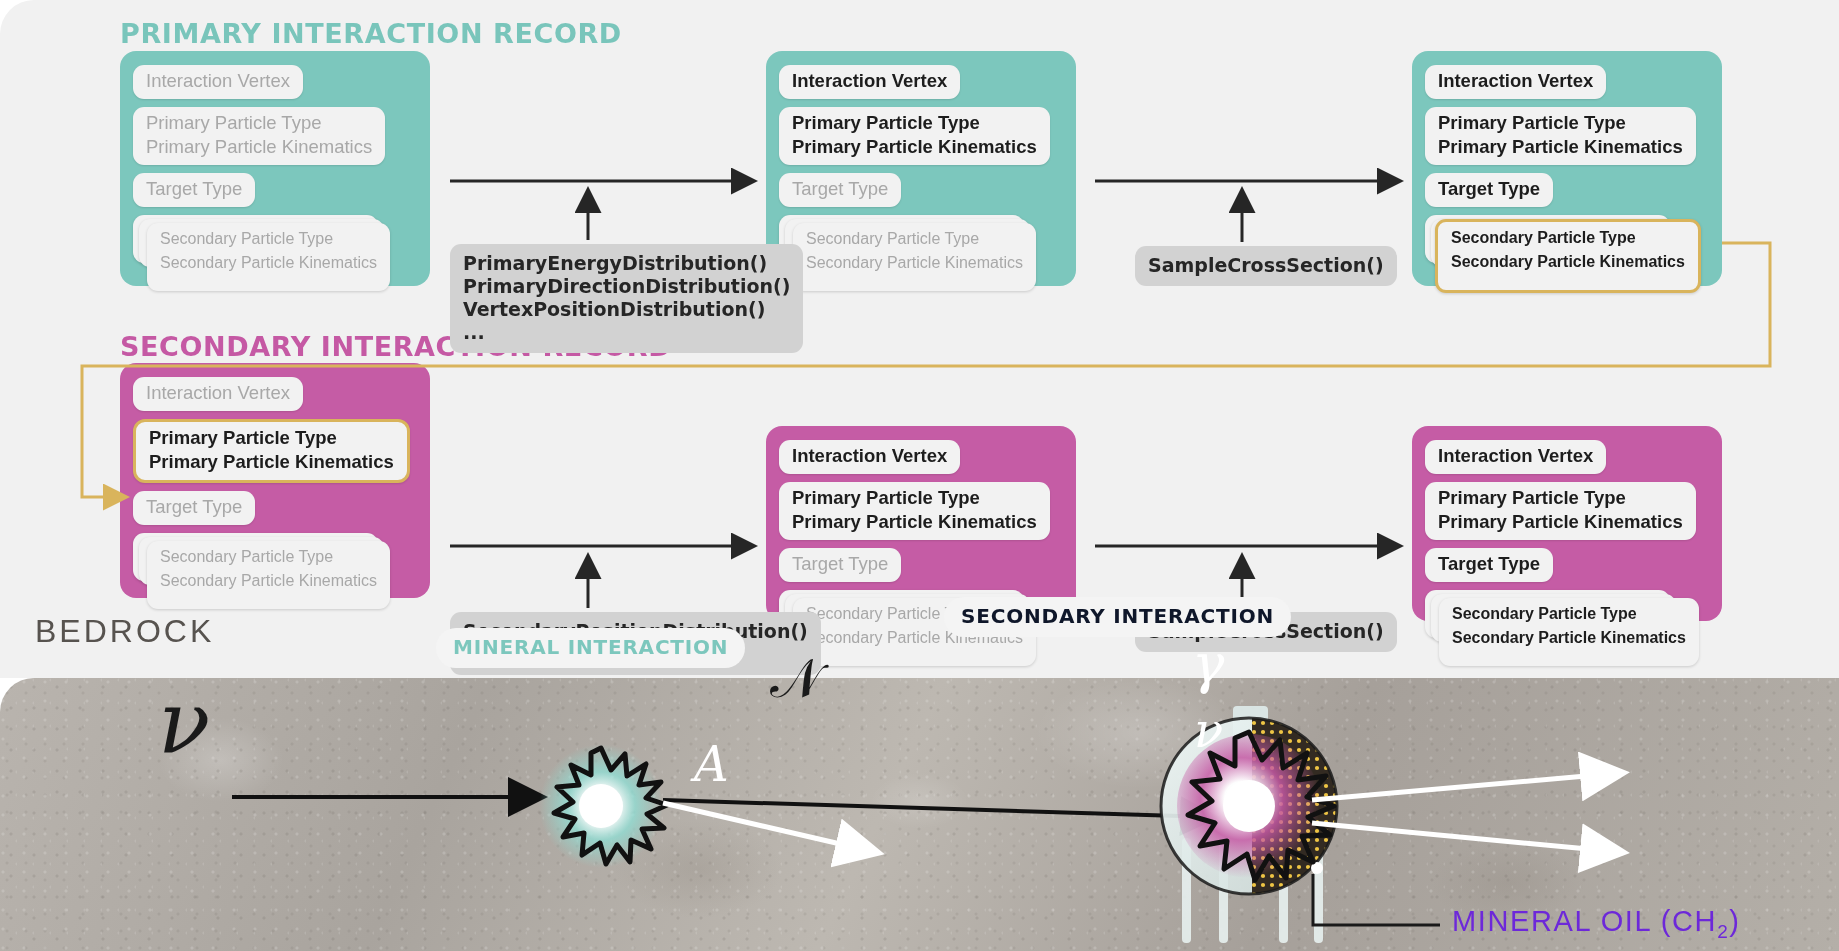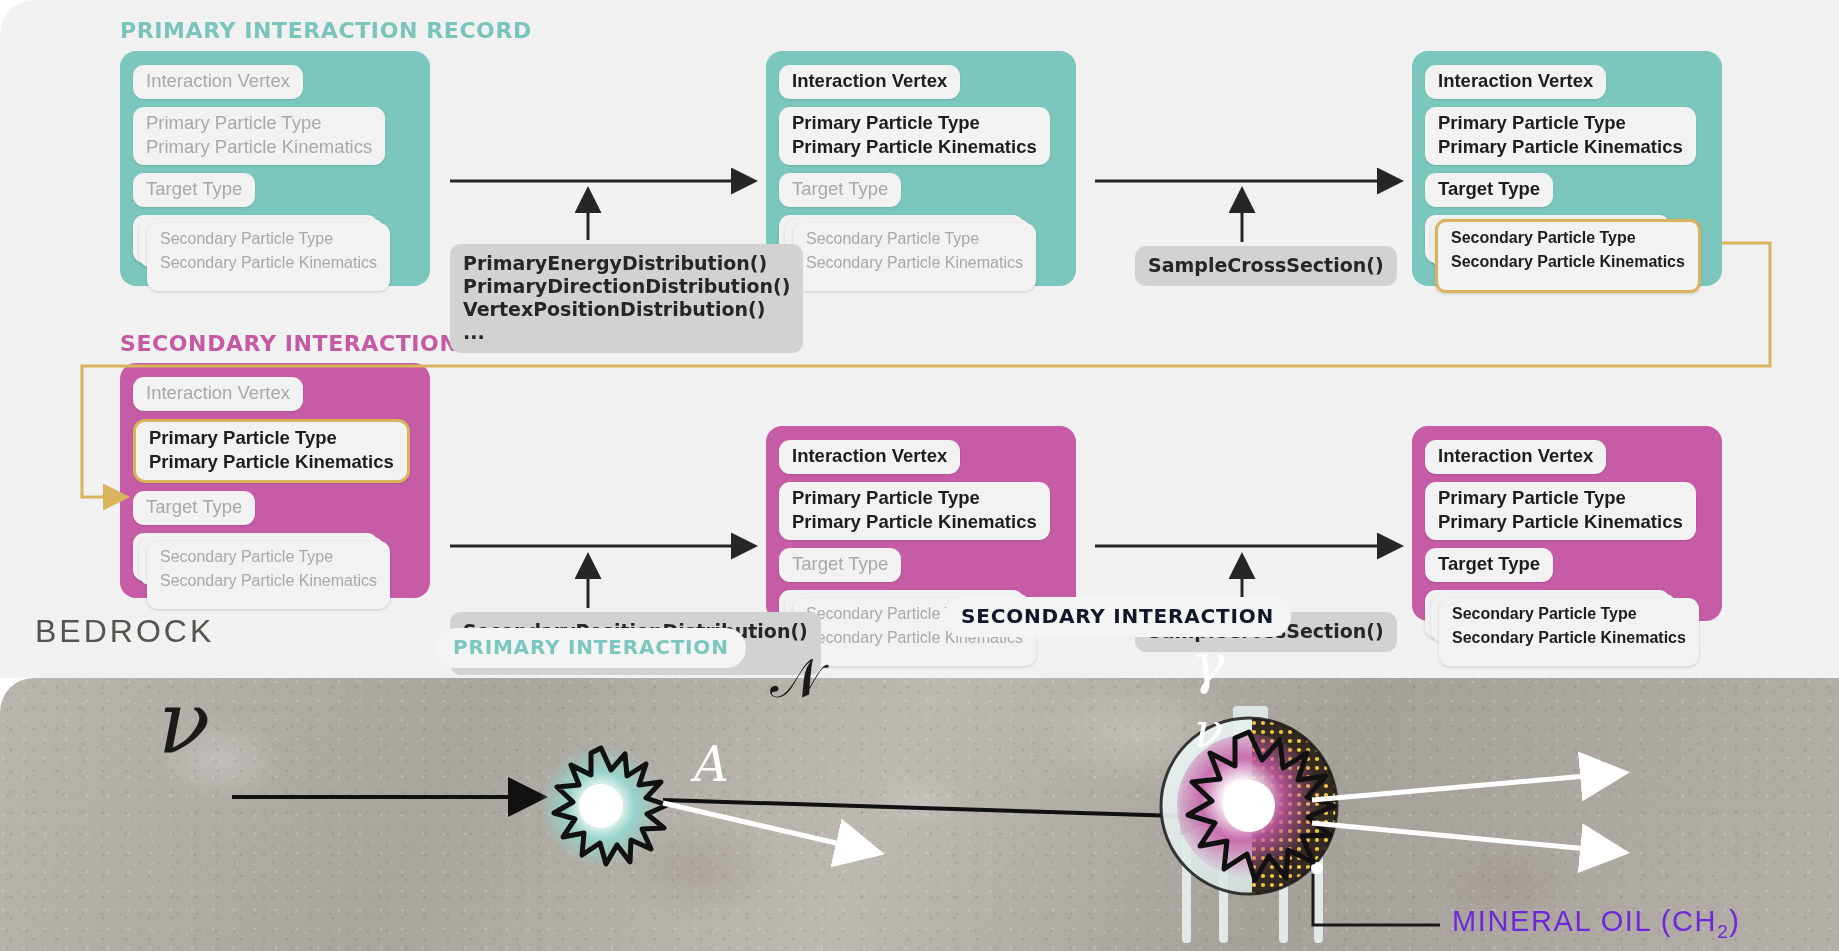--- a/index.html
+++ b/index.html
@@ -9,21 +9,21 @@
     font-family:"Liberation Sans", sans-serif;
   }
 
   
   #top-panel{
     position:absolute; left:0; top:0; width:1839px; height:678px;
     background:#f1f1f1; border-radius:34px 0 0 0;
   }
 
   .row-title{
-    position:absolute; font-size:22px; font-weight:bold; letter-spacing:.6px;
+    position:absolute; font-size:27px; font-weight:bold; letter-spacing:.6px;
     font-family:"DejaVu Sans", sans-serif;
   }
   #title-primary{ left:120px; top:18px; color:#79c5bb; }
   #title-secondary{ left:120px; top:331px; color:#c559a4; }
 
   
   .card{
     position:absolute; border-radius:16px; padding:14px 13px 13px 13px;
   }
   .card.teal{ background:#7cc7bd; }
@@ -329,21 +329,21 @@
   <circle cx="1249" cy="806" r="72" fill="url(#glowMag)"></circle>
   <path d="M1249,732 l13,28 18,-20 3,28 24,-15 -9,27 28,-4 -19,21 27,9 -26,11 22,18 -28,1 11,26 -25,-12 -2,28 -17,-22 -14,24 -8,-26 -23,15 3,-28 -27,5 15,-23 -27,-8 24,-14 -20,-19 28,-3 -10,-26 25,13 0,-28 z" fill="none" stroke="#111111" stroke-width="5" stroke-linejoin="round"></path>
   <circle cx="1249" cy="806" r="26" fill="#ffffff"></circle>
 
   <line x1="1312" y1="800" x2="1620" y2="773" stroke="#ffffff" stroke-width="5" marker-end="url(#ahw)"></line>
   <line x1="1312" y1="823" x2="1620" y2="852" stroke="#ffffff" stroke-width="5" marker-end="url(#ahw)"></line>
 
   <path d="M1313,874 L1313,925 L1440,925" fill="none" stroke="#1a1a1a" stroke-width="3"></path>
 </svg>
 
-<div class="pill" id="pill-primary">PRIMARY INTERACTION</div>
+<div class="pill" id="pill-primary">MINERAL INTERACTION</div>
 <div class="pill" id="pill-secondary">SECONDARY INTERACTION</div>
 
 <div id="mineral-label">
   <span>MINERAL OIL (CH</span><sub>2</sub><span>)</span>
 </div>
 
 <div class="greek" id="g-nu-in">ν</div>
 <div class="greek" id="g-N">𝒩</div>
 <div class="greek" id="g-A">A</div>
 <div class="greek" id="g-gamma">γ</div>

